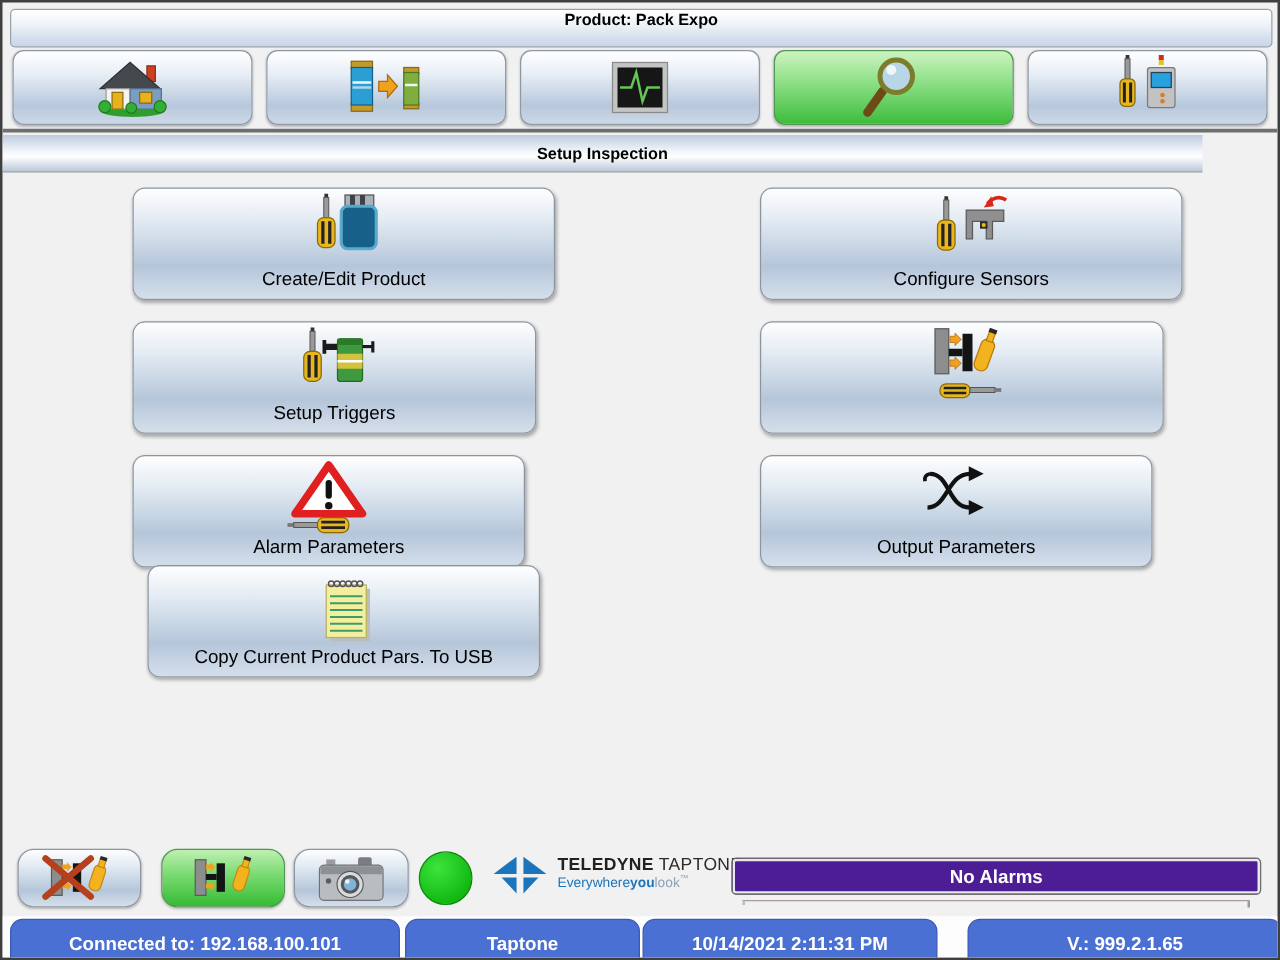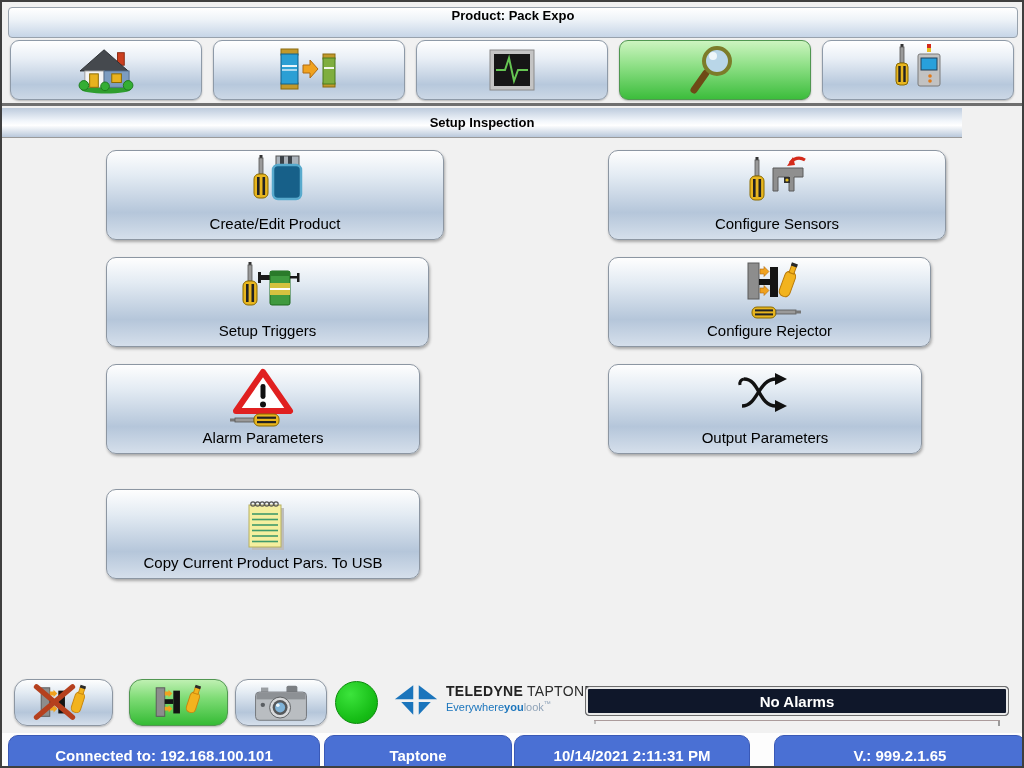--- a/index.html
+++ b/index.html
@@ -23,38 +23,38 @@
     border-bottom:1px solid #9a9a9a;display:flex;align-items:center;justify-content:center;
     font-weight:bold;font-size:13px;color:#000;}
 
   
   .menu-btn{position:absolute;width:312px;height:88px;border:1px solid #8c96a2;border-radius:10px;
     background:linear-gradient(180deg,#fefefe 0%,#e3ebf3 28%,#b5c6da 70%,#d5dfeb 100%);
     box-shadow:1px 2px 3px rgba(0,0,0,.30);cursor:pointer;}
   .menu-btn .ic{position:absolute;left:0;right:0;top:3px;display:flex;justify-content:center;}
   .menu-btn .lbl{position:absolute;left:0;right:0;bottom:7px;text-align:center;font-size:15px;color:#000;}
   .colL{left:104px;} .colR{left:606px;}
-  .row1{top:148px;padding-left:24px;} .row2{top:255px;padding-left:9px;} .row3{top:362px;} .row4{top:487px;}
+  .row1{top:148px;padding-left:24px;} .row2{top:255px;padding-left:9px;} .row3{top:362px;} .row4{top:450px;margin-left:12px;}
 
   
   .fbtn{position:absolute;top:677px;height:45px;border:1px solid #8c96a2;border-radius:13px;
     background:linear-gradient(180deg,#fefefe 0%,#e3ebf3 28%,#b5c6da 72%,#d5dfeb 100%);
     display:flex;align-items:center;justify-content:center;box-shadow:0 1px 2px rgba(0,0,0,.25);cursor:pointer;}
   .fbtn.green{background:linear-gradient(180deg,#bff0b2 0%,#7fdc76 40%,#35bb35 100%);border-color:#519751;}
   .light{position:absolute;left:333px;top:679px;width:41px;height:41px;border-radius:50%;
     background:radial-gradient(circle at 35% 30%,#3ce43c,#16bd16 65%,#0da50d);border:1px solid #0a8a0a;}
   .logo{position:absolute;left:391px;top:681px;display:flex;align-items:flex-start;gap:7px;}
   .logo .t1{font-size:14px;color:#2b2b2b;letter-spacing:.3px;white-space:nowrap;}
   .logo .t1 .b{font-weight:bold;color:#222;}
   .logo .t2{font-size:11px;color:#1b75bc;margin-top:1px;white-space:nowrap;}
   .logo .t2 .b{font-weight:bold;}
   .logo .t2 .lk{color:#8fa3b8;}
   .logo .tm{font-size:7px;vertical-align:super;color:#8fa3b8;}
 
-  .alarm{position:absolute;left:583px;top:684px;width:424px;height:30px;background:#0f172a;border:1px solid #6e6e6e;
+  .alarm{position:absolute;left:583px;top:684px;width:424px;height:30px;background:#4c1d95;border:1px solid #6e6e6e;
     box-shadow:inset 0 0 0 2px #e9e9e9;border-radius:4px;color:#fff;font-weight:bold;font-size:15px;
     display:flex;align-items:center;justify-content:center;cursor:pointer;box-sizing:border-box;}
   .alarm-track{position:absolute;left:592px;top:718px;width:406px;height:6px;border-top:1px solid #ab9b9b;}
   .alarm-track::after{content:'';position:absolute;right:0;top:0;width:2px;height:5px;background:#9a9a9a;}
   .alarm-track::before{content:'';position:absolute;left:0;top:0;width:2px;height:3px;background:#bdbdbd;}
 
   
   .statusrow{position:absolute;left:0;top:731px;width:1020px;height:33px;background:#fdfdfd;}
   .sbtn{position:absolute;top:733px;height:40px;background:#4a70d4;color:#fff;font-weight:bold;font-size:15px;
     display:flex;align-items:center;justify-content:center;border-radius:10px;border:1px solid #3a59b6;box-sizing:border-box;}
@@ -241,21 +241,20 @@
           <rect x="52" y="3.5" width="5" height="8" fill="#f2b31e" stroke="#b87a0a"></rect>
           <rect x="51.3" y="1" width="6.4" height="3.4" fill="#2a2a2a"></rect>
         </g>
         <rect x="18" y="46" width="24" height="11" rx="5" fill="#e8b61f" stroke="#8a6a00"></rect>
         <rect x="21" y="48.4" width="18" height="2" fill="#222"></rect>
         <rect x="21" y="52.4" width="18" height="2" fill="#222"></rect>
         <rect x="42" y="49" width="20" height="4" fill="#9a9a9a" stroke="#555" stroke-width=".8"></rect>
         <rect x="61" y="49.5" width="6" height="3" fill="#777"></rect>
       </svg>
     </div>
-    <div class="lbl">Configure Rejector</div>
   </div>
 
   <div class="menu-btn colR row3">
     <div class="ic">
       <svg width="62" height="50" viewBox="0 0 62 50">
         <path d="M10,11 C26,11 24,38 42,38" fill="none" stroke="#111" stroke-width="3.4"></path>
         <path d="M8,38 C24,38 24,11 42,11" fill="none" stroke="#111" stroke-width="3.4"></path>
         <polygon points="41,5 53,11 41,17" fill="#111"></polygon>
         <polygon points="41,32 53,38 41,44" fill="#111"></polygon>
         <path d="M10,11 q-5,1 -4,6" fill="none" stroke="#111" stroke-width="3"></path>

